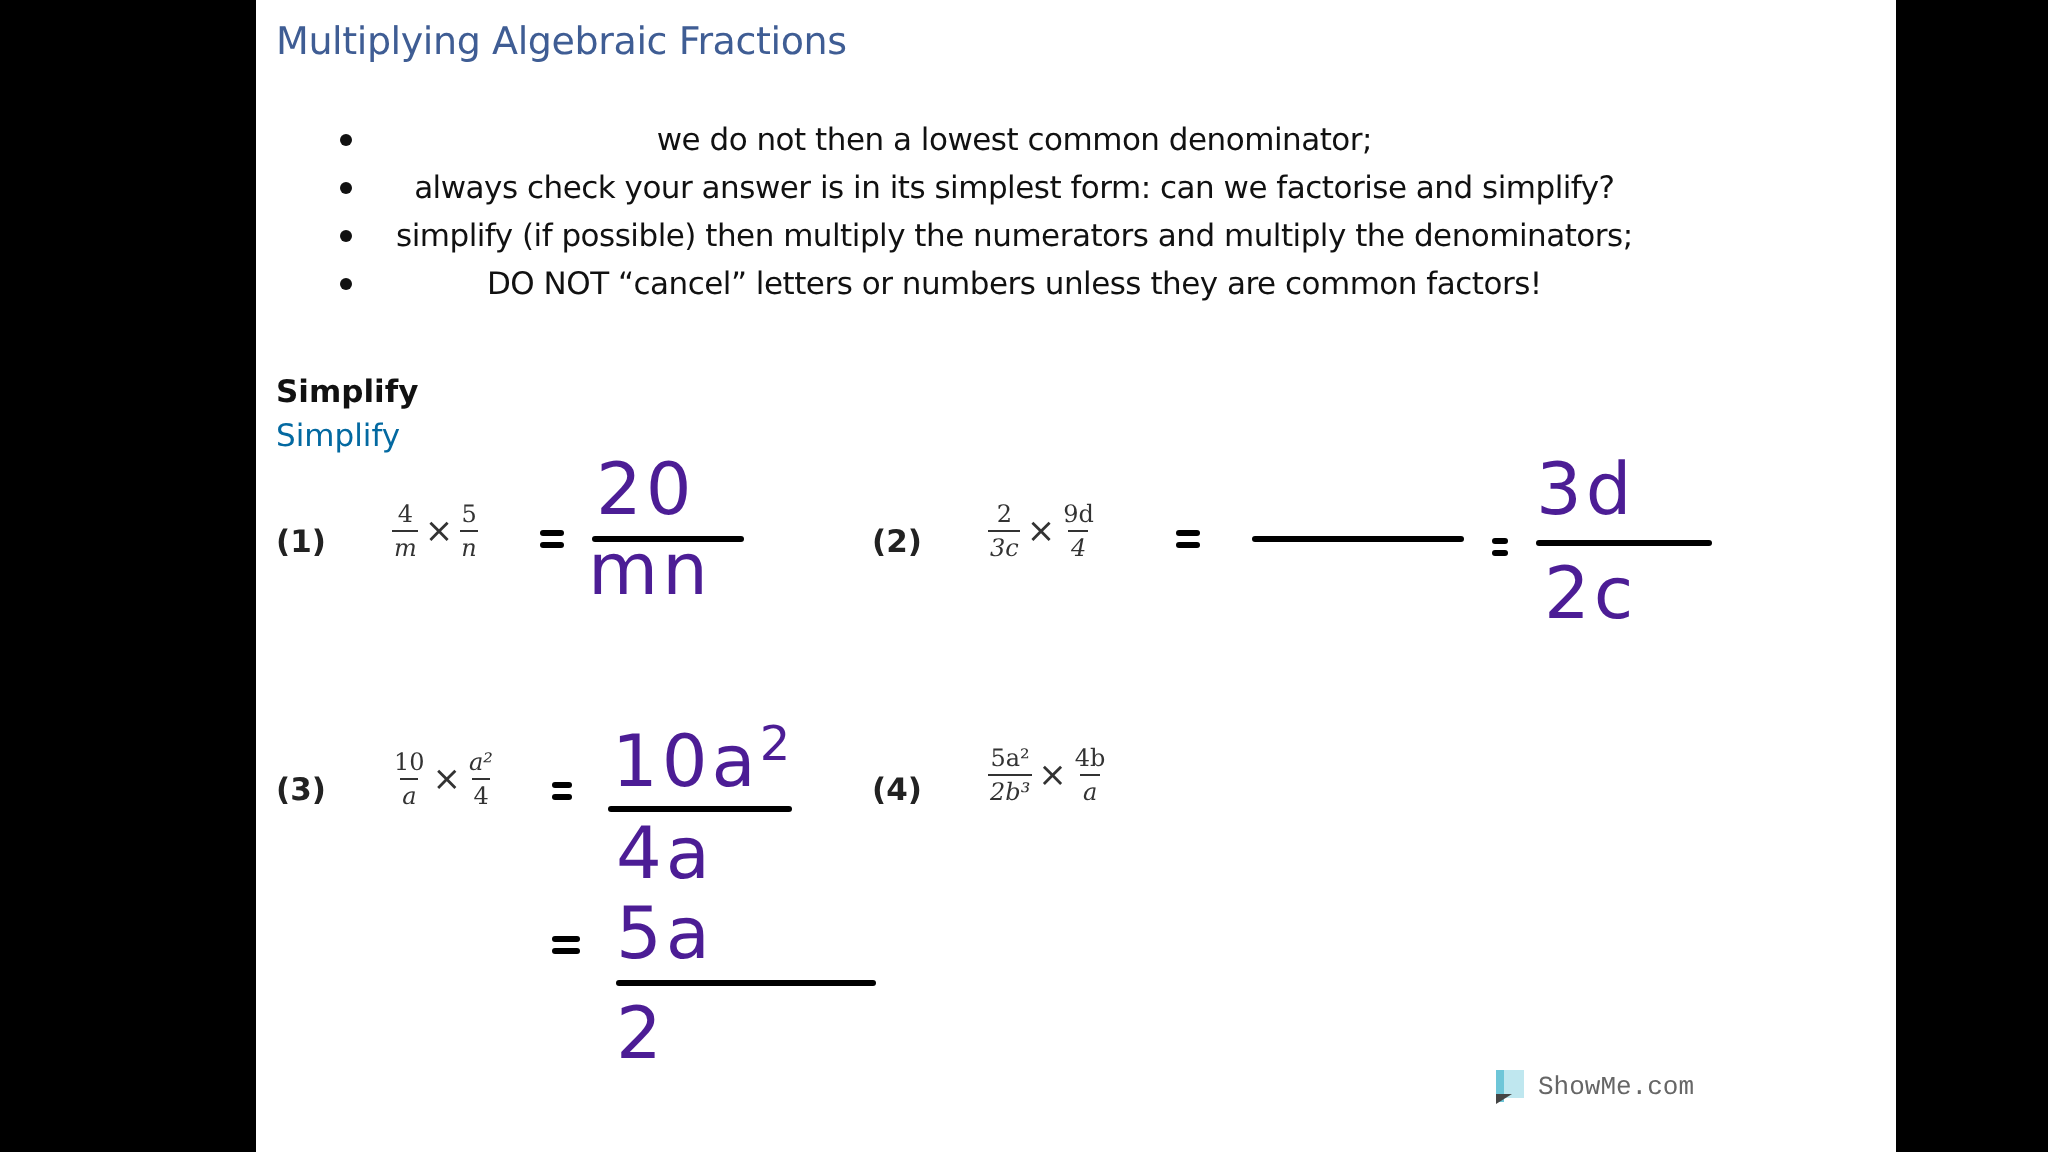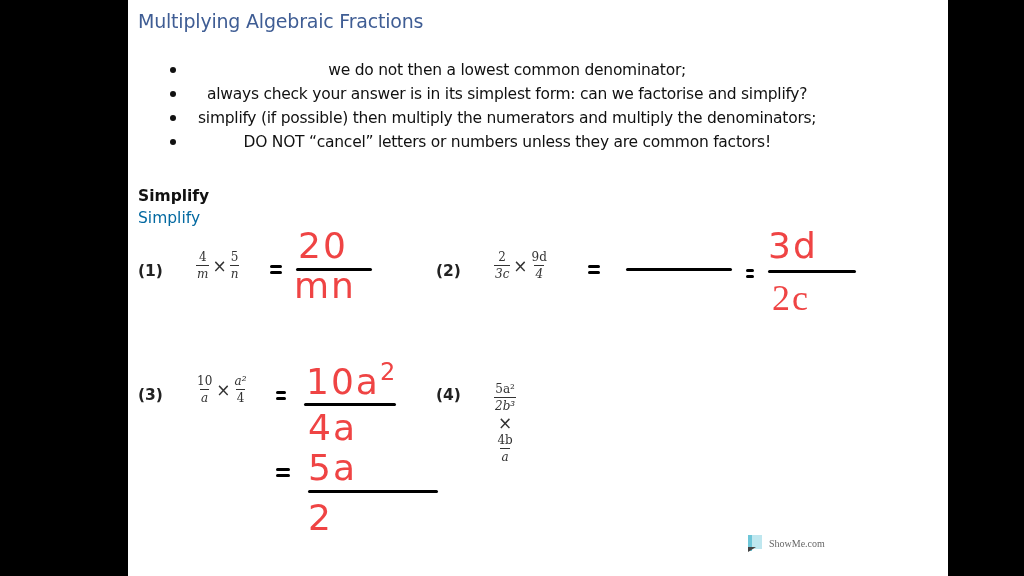--- a/index.html
+++ b/index.html
@@ -27,29 +27,29 @@
   .examples { position: absolute; left: 10px; top: 187px; font-size: 15.5px; font-weight: bold; color: #111; }
   .simplify { position: absolute; left: 10px; top: 209px; font-size: 15.5px; color: #0369a1; }
 
   .label { position: absolute; font-size: 15.5px; font-weight: bold; color: #222; }
   .expr { position: absolute; display: flex; align-items: center; font-family: "DejaVu Serif", serif; color: #333; }
   .frac { display: inline-flex; flex-direction: column; align-items: center; font-size: 12px; line-height: 14px; }
   .frac .num { padding: 0 1px 1px; }
   .frac .den { border-top: 1px solid #333; padding: 1px 1px 0; font-style: italic; }
   .times { font-family: "DejaVu Sans", sans-serif; font-size: 17px; margin: 0 3px; color: #333; }
 
-  .hw { position: absolute; font-family: "DejaVu Sans", sans-serif; color: #ef4444; font-size: 36px; line-height: 36px; letter-spacing: 2px; }
+  .hw { position: absolute; font-family: "DejaVu Sans", sans-serif; color: #4c1d95; font-size: 36px; line-height: 36px; letter-spacing: 2px; }
   .hw-line { position: absolute; height: 3px; background: #000; border-radius: 2px; }
   .hw-eq { position: absolute; width: 12px; }
   .hw-eq span { display: block; height: 3px; background: #000; margin: 3px 0; border-radius: 2px; }
   sup.hs { font-size: 24px; vertical-align: top; position: relative; top: -10px; }
 
   .logo { position: absolute; left: 618px; top: 533px; display: flex; align-items: center; }
   .logo-icon { position: relative; width: 18px; height: 20px; margin-right: 5px; }
-  .logo-text { font-size: 10px; color: #666; font-family: Liberation Serif, serif; }
+  .logo-text { font-size: 13px; color: #666; font-family: Liberation Mono, monospace; }
 </style>
 </head>
 <body>
 
 <div class="page">
   <div class="title">Multiplying Algebraic Fractions</div>
 
   <ul class="bullets">
     <li><span class="dot"></span><span>we do not then a lowest common denominator;</span></li>
     <li><span class="dot"></span><span>always check your answer is in its simplest form: can we factorise and simplify?</span></li>
@@ -96,21 +96,21 @@
       <span></span>
       <span></span>
     </div>
   <div class="hw-line" style="left:498px; top:268px; width:106px;"></div>
   <div class="hw-eq" style="left:618px; top:266px; width:8px;">
       <span></span>
       <span></span>
     </div>
   <div class="hw" style="left:640px; top:228px;">3d</div>
   <div class="hw-line" style="left:640px; top:270px; width:88px;"></div>
-  <div class="hw" style="left:644px; top:280px;font-family:Liberation Serif, serif;">2c</div>
+  <div class="hw" style="left:644px; top:280px;">2c</div>
 
   <div class="label" style="left:10px; top:386px;">(3)</div>
   <div class="expr" style="left:68px; top:374px;">
     <span class="frac">
         <span class="num">10</span>
         <span class="den">a</span>
       </span>
     <span class="times">×</span>
     <span class="frac">
         <span class="num" style="font-style:italic;">a²</span>
@@ -126,21 +126,21 @@
   <div class="hw" style="left:180px; top:410px;">4a</div>
   <div class="hw-eq" style="left:148px; top:465px; width:14px;">
       <span></span>
       <span></span>
     </div>
   <div class="hw" style="left:180px; top:450px;">5a</div>
   <div class="hw-line" style="left:180px; top:490px; width:130px;"></div>
   <div class="hw" style="left:180px; top:500px;">2</div>
 
   <div class="label" style="left:308px; top:386px;">(4)</div>
-  <div class="expr" style="left:366px; top:382px;flex-direction:column;">
+  <div class="expr" style="left:366px; top:372px;">
     <span class="frac">
         <span class="num">5a²</span>
         <span class="den">2b³</span>
       </span>
     <span class="times">×</span>
     <span class="frac">
         <span class="num">4b</span>
         <span class="den">a</span>
       </span>
   </div>

